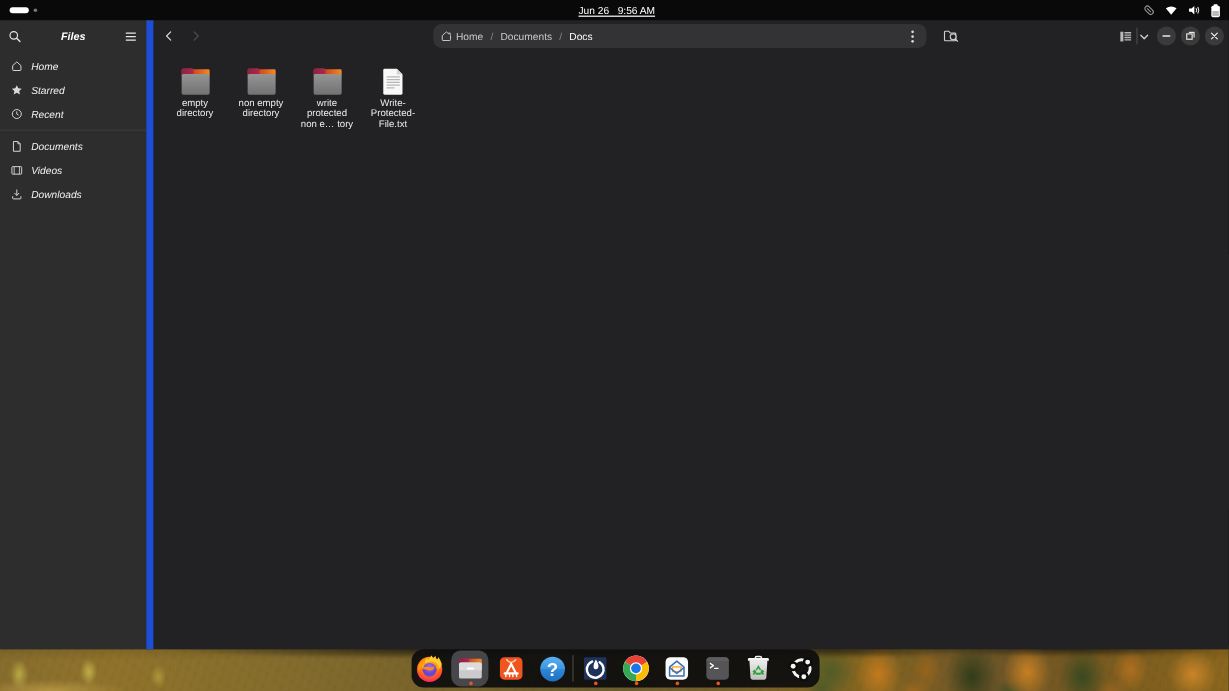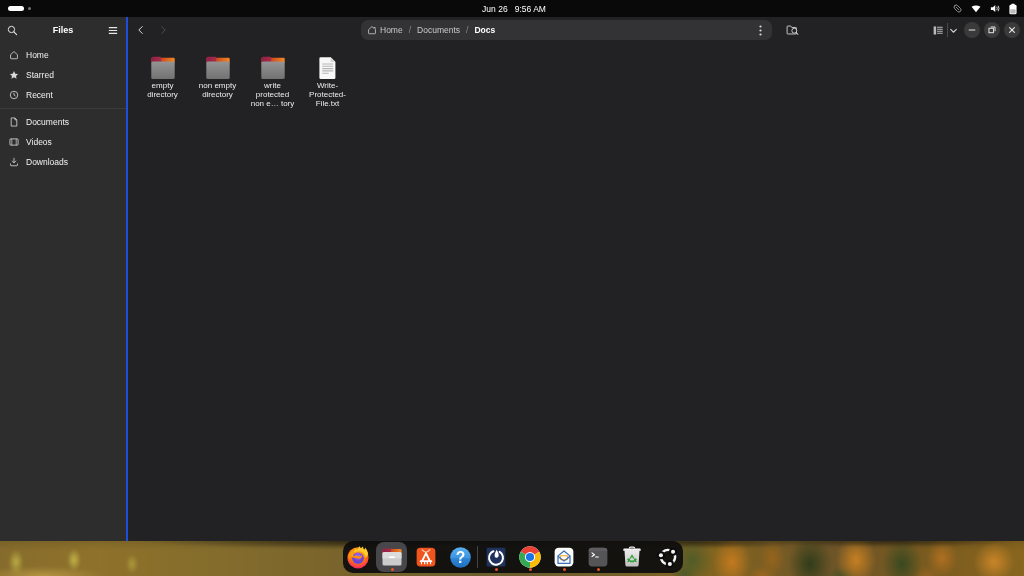--- a/index.html
+++ b/index.html
@@ -34,43 +34,43 @@
     repeating-linear-gradient(92deg, rgba(30,24,10,.13) 0px, rgba(30,24,10,.13) 1px, rgba(0,0,0,0) 1px, rgba(0,0,0,0) 3px),
     linear-gradient(180deg, rgba(50,42,20,.28) 8%, rgba(0,0,0,0) 38%),
     linear-gradient(90deg, #8a6f2e 0%, #94762c 10%, #88702e 22%, #7c662c 35%, #6e6030 48%, #77622a 60%, #876820 70%, #70572a 80%, #7e5e20 90%, #8f6a1f 100%);
 }
 
 
 #topbar { position:absolute; left:0; top:0; width:1024px; height:17px; background:#090909;
   color:#fff; font-size:9px; }
 #tb-pill { position:absolute; left:8px; top:6px; width:16px; height:5px; border-radius:3px; background:#fff; }
 #tb-dot { position:absolute; left:28px; top:7px; width:3px; height:3px; border-radius:50%; background:#777; }
-#tb-clock { position:absolute; left:0; right:0; top:3.5px; text-align:center; font-size:8.5px; }
+#tb-clock { position:absolute; left:0; right:0; top:3.5px; text-align:center; font-size:8.5px;text-decoration:underline; }
 #tb-right { position:absolute; right:6px; top:2px; height:13px; display:flex; align-items:center; gap:7px; }
 
 
 #window { position:absolute; left:0; top:17px; width:1024px; height:524px; background:#232325; display:flex; }
-#sidebar { width:128px; background:#2d2d2e; border-right:2px solid #1d4ed8; position:relative; }
+#sidebar { width:128px; background:#2d2d2e; border-right:6px solid #1d4ed8; position:relative;font-style:italic; }
 #sb-header { height:26px; display:flex; align-items:center; position:relative; }
 #sb-title { position:absolute; left:0; right:0; text-align:center; color:#fff; font-weight:bold; font-size:9px; }
 #sb-search { position:absolute; left:3px; top:4px; width:18px; height:18px; display:flex; align-items:center; justify-content:center; }
 #sb-menu { position:absolute; right:4px; top:4px; width:18px; height:18px; display:flex; align-items:center; justify-content:center; }
 .sb-list { margin-top:2px; }
 .sb-item { height:20px; display:flex; align-items:center; padding-left:9px; color:#f2f2f2; font-size:8.5px; }
 .sb-item svg { margin-right:7px; flex:none; }
 .sb-sep { height:1px; background:#3b3b3c; margin:3px 0 3px 0; }
 
 #main { flex:1; position:relative; background:#222224; }
 #headerbar { height:26px; position:relative; }
 .nav-arrow { position:absolute; top:4px; width:18px; height:18px; display:flex; align-items:center; justify-content:center; }
 #pathbar { position:absolute; left:233px; top:3px; width:411px; height:20px; background:#333336; border-radius:7px;
   display:flex; align-items:center; color:#c9c9c9; font-size:8.5px; }
 #pathbar .crumb { margin:0 3px; }
 #pathbar .sep { color:#8a8a8a; margin:0 3px; }
-#pathbar .cur { color:#fff; font-weight:bold; }
+#pathbar .cur { color:#fff; font-weight:normal; }
 #pb-dots { position:absolute; right:4px; top:2px; width:16px; height:16px; display:flex; align-items:center; justify-content:center; }
 #hb-right { position:absolute; left:0; top:0; width:896px; height:26px; }
 .winbtn { width:16px; height:16px; border-radius:50%; background:#3a3a3a; display:flex; align-items:center; justify-content:center; }
 
 
 #grid { position:absolute; left:7px; top:32px; display:flex; }
 .item { width:55px; display:flex; flex-direction:column; align-items:center; }
 .item .icon { width:24px; height:24px; margin-top:7px; }
 .item .label { margin-top:1px; font-size:8px; line-height:9px; color:#ececec; text-align:center; }
 

